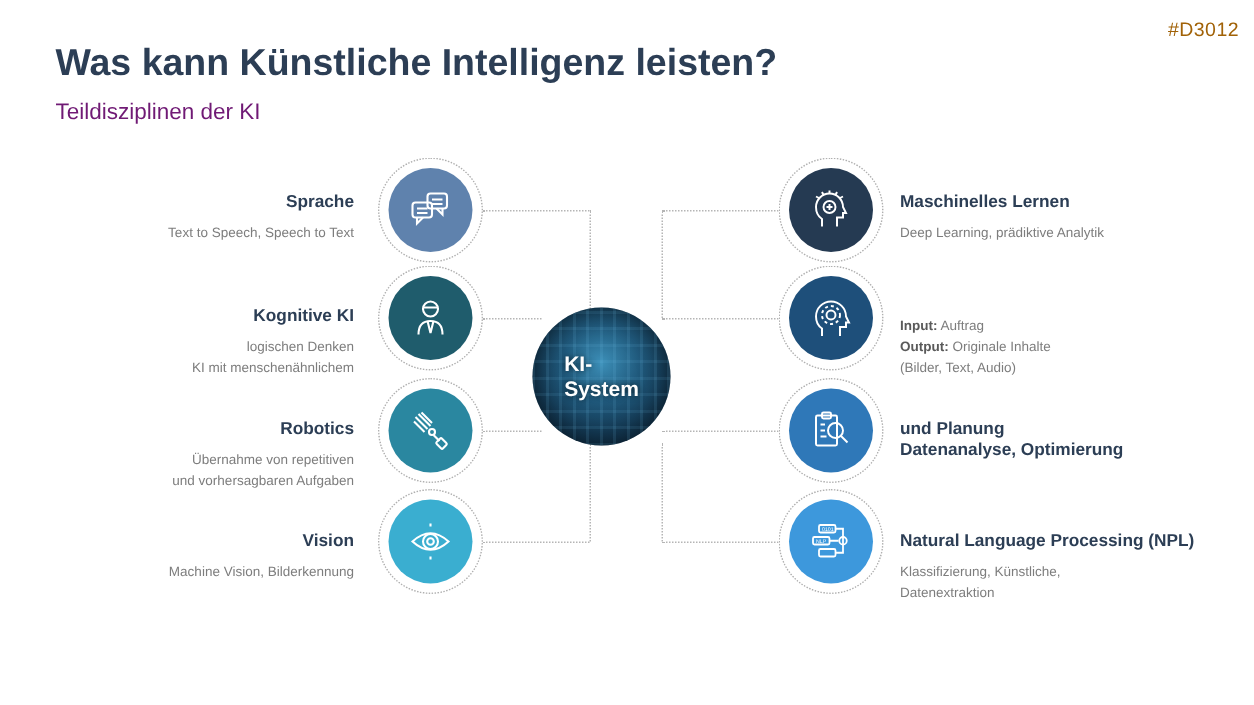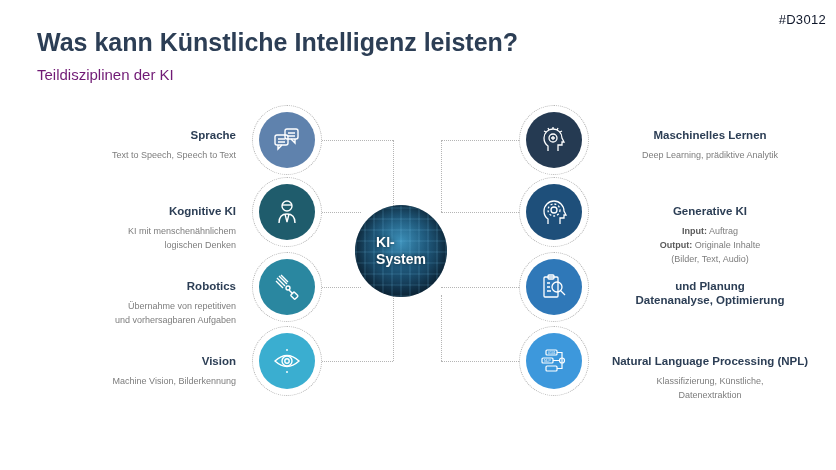--- a/index.html
+++ b/index.html
@@ -1,33 +1,33 @@
 <!DOCTYPE html>
 <html><head>
 <meta charset="utf-8">
 <style>
   html, body { margin:0; padding:0; }
   body { width:836px; height:470px; background:#ffffff; position:relative; overflow:hidden;
          font-family:"Liberation Sans", "DejaVu Sans", sans-serif; color:#2d3a4a; }
-  .tag { position:absolute; right:10px; top:12px; font-size:13px; color:#0f172a; letter-spacing:0.3px; }
+  .tag { position:absolute; right:10px; top:12px; font-size:13px; color:#a16207; letter-spacing:0.3px; }
   .title { position:absolute; left:37px; top:28px; font-size:25px; color:#2c3e55; font-weight:bold; margin:0; }
   .subtitle { position:absolute; left:37px; top:66px; font-size:15px; color:#701a75; margin:0; }
 
   .conn { position:absolute; border-color:#b5b5b5; border-style:dotted; border-width:0; }
   .h { border-top-width:1px; height:0; }
   .v { border-left-width:1px; width:0; }
 
   .ring { position:absolute; width:70px; height:70px; border-radius:50%; border:1px dotted #b0b0b0;
           background:#fff; box-sizing:border-box; }
   .disc { position:absolute; left:6px; top:6px; width:56px; height:56px; border-radius:50%;
           display:flex; align-items:center; justify-content:center; }
   .disc svg { width:30px; height:30px; }
 
   .label-l { position:absolute; width:200px; right:600px; text-align:right; }
-  .label-r { position:absolute; left:600px; width:220px; text-align:center; }
+  .label-r { position:absolute; left:600px; width:220px; text-align:left; }
   .h3 { font-size:11.5px; font-weight:bold; color:#2c3e55; line-height:14px; }
   .p { font-size:9px; color:#7d7d7d; line-height:14px; margin-top:6px; }
   .p b { color:#5a5a5a; font-weight:bold; }
 
   .center { position:absolute; left:355px; top:205px; width:92px; height:92px; border-radius:50%;
     background:
       radial-gradient(circle at 50% 40%, #3c8fb8 0%, #205a7d 35%, #143a55 65%, #0b2236 100%);
     box-shadow: inset 0 0 18px rgba(0,0,0,0.55);
     display:flex; align-items:center; justify-content:center; overflow:hidden; }
   .center .grid { position:absolute; inset:0; border-radius:50%;
@@ -88,22 +88,22 @@
       <circle cx="15" cy="9" r="5"></circle>
         <path d="M10 8h10"></path>
       <path d="M7 26 c0-6 3-9 8-9 s8 3 8 9"></path>
         <path d="M13 17 l2 8 l2-8"></path>
     </svg>
   </div>
 </div>
 <div class="label-l" style="top:204px;">
   <div class="h3">Kognitive KI</div>
   <div class="p">
+    <div>logischen Denken</div>
     <div>KI mit menschenähnlichem</div>
-    <div>logischen Denken</div>
   </div>
 </div>
 
 <div class="ring" style="left:252px; top:252px;">
   <div class="disc" style="background:#2a87a0;">
     <svg viewBox="0 0 30 30" fill="none" stroke="#fff" stroke-width="1.4">
       <path d="M5 6 l8 8 M7 4 l8 8 M9 3 l7 7 M4 9 l7 7"></path>
         <circle cx="16" cy="16" r="2"></circle>
       <path d="M17 18 l4 4"></path>
         <rect x="20" y="21" width="5" height="6" rx="1" transform="rotate(-45 22 24)"></rect>
@@ -151,21 +151,20 @@
 <div class="ring" style="left:519px; top:177px;">
   <div class="disc" style="background:#1e4f7a;">
     <svg viewBox="0 0 30 30" fill="none" stroke="#fff" stroke-width="1.3">
       <path d="M9 27 v-5 c-3-2-4-5-4-8 a10 10 0 0 1 20 0 l2 4 h-2 v3 h-4 v6"></path>
       <circle cx="15" cy="13" r="3"></circle>
         <circle cx="15" cy="13" r="6" stroke-dasharray="2 2"></circle>
     </svg>
   </div>
 </div>
 <div class="label-r" style="top:204px;">
-  <div class="h3">Generative KI</div>
   <div class="p">
     <div><b>Input:</b><span> Auftrag</span></div>
     <div><b>Output:</b><span> Originale Inhalte</span></div>
     <div>(Bilder, Text, Audio)</div>
   </div>
 </div>
 
 <div class="ring" style="left:519px; top:252px;">
   <div class="disc" style="background:#2f78b8;">
     <svg viewBox="0 0 30 30" fill="none" stroke="#fff" stroke-width="1.3">

